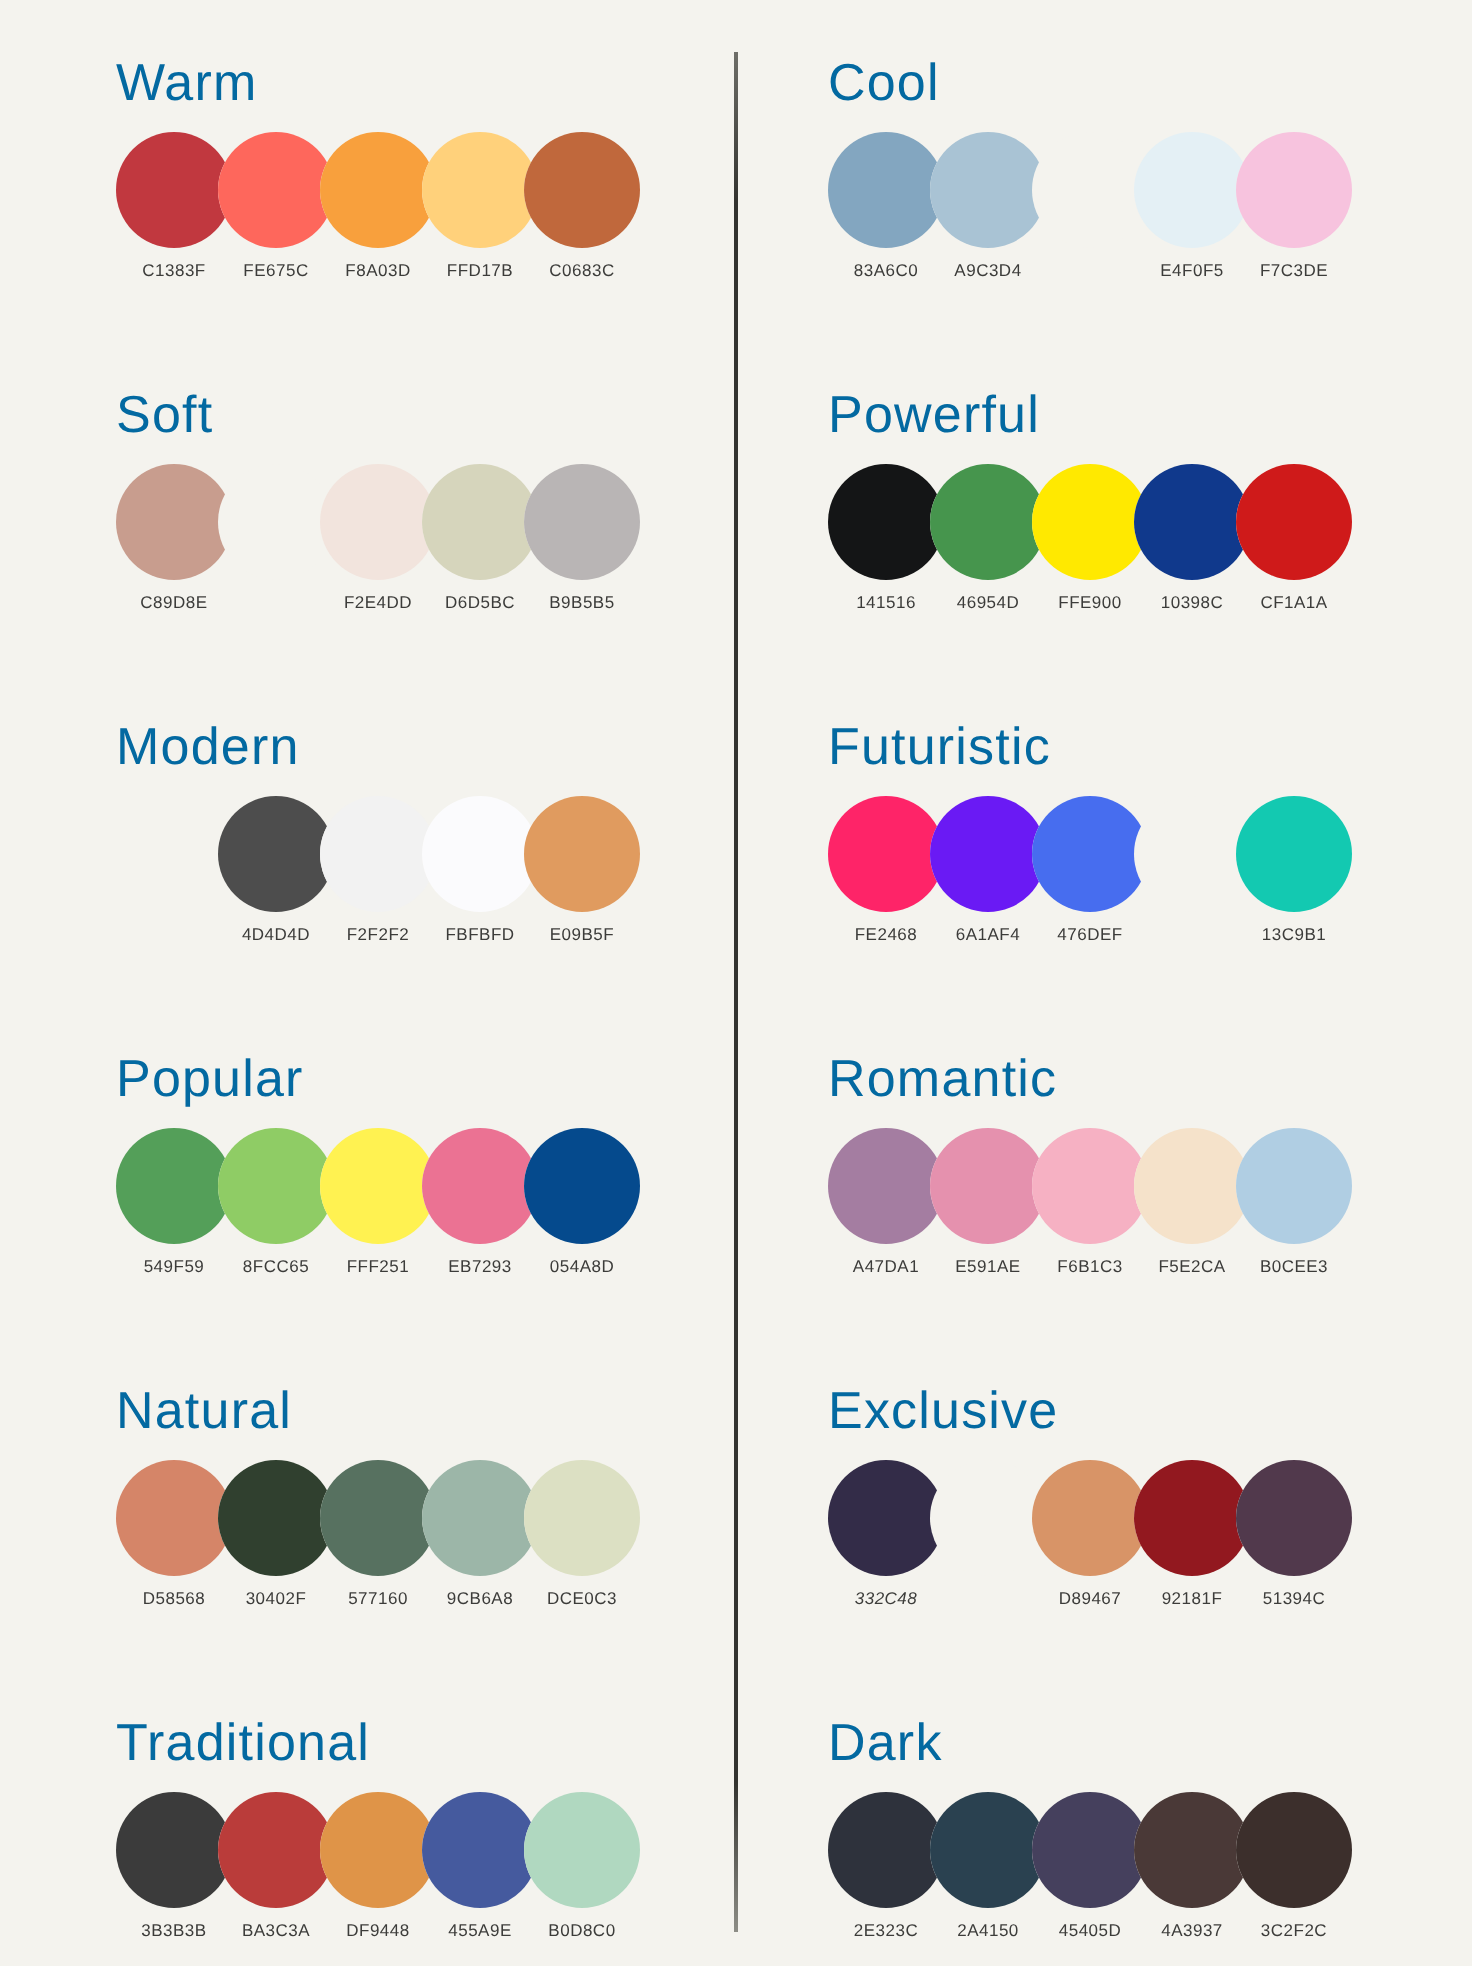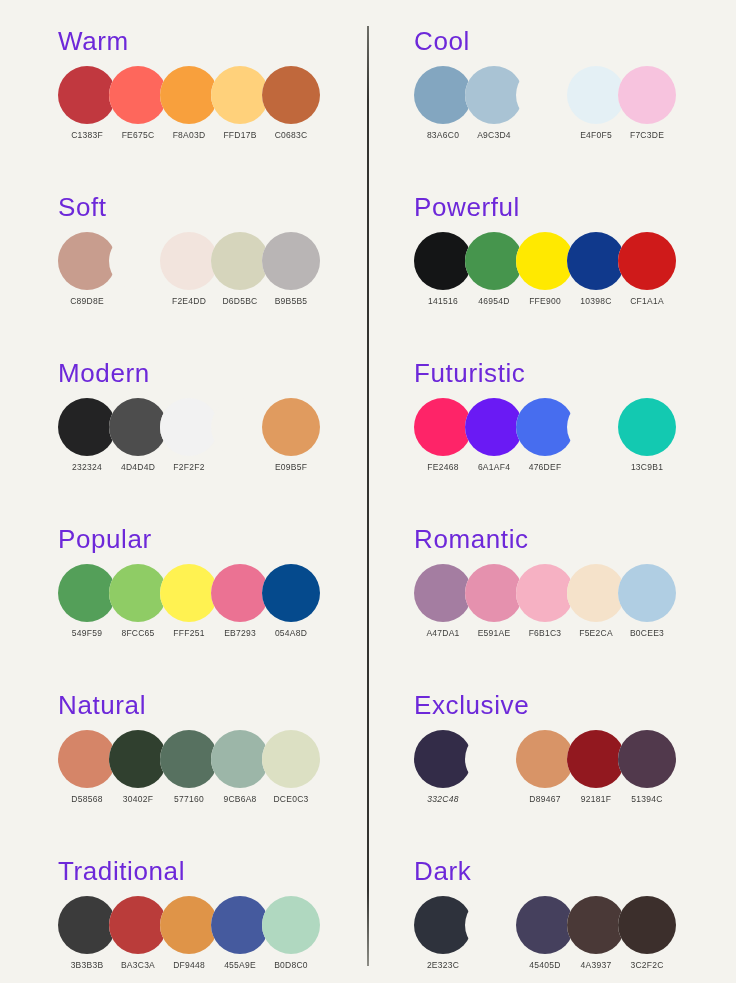--- a/index.html
+++ b/index.html
@@ -47,21 +47,21 @@
 
   .palette-title {
     position: absolute;
     left: 18px;
     top: 0;
     margin: 0;
     font-family: "Liberation Sans", sans-serif;
     font-size: 26px;
     font-weight: 300;
     letter-spacing: 0.6px;
-    color: #6d28d9;
+    color: #0369a1;
     white-space: nowrap;
   }
 
   .swatch-row {
     position: absolute;
     left: 0;
     top: 40px;
     width: 340px;
     height: 108px;
   }
@@ -163,34 +163,34 @@
           </div>
           <div class="swatch" style="left: 222px; z-index: 5;">
             <div class="disc" style="background: rgb(185, 181, 181);"></div>
             <div class="swatch-label">B9B5B5</div>
           </div>
         </div>
       </div>
       <div class="palette" style="top: 358px;">
         <h2 class="palette-title">Modern</h2>
         <div class="swatch-row">
-          <div class="swatch" style="left: 18px; z-index: 1;">
-            <div class="disc" style="background: rgb(35, 35, 36);"></div>
-            <div class="notch" style="background: rgb(244, 243, 238);"></div>
-            <div class="swatch-label">232324</div>
-          </div>
           <div class="swatch" style="left: 69px; z-index: 2;">
             <div class="disc" style="background: rgb(77, 77, 77);"></div>
             <div class="notch" style="background: rgb(244, 243, 238);"></div>
             <div class="swatch-label">4D4D4D</div>
           </div>
           <div class="swatch" style="left: 120px; z-index: 3;">
             <div class="disc" style="background: rgb(242, 242, 242);"></div>
             <div class="notch" style="background: rgb(244, 243, 238);"></div>
             <div class="swatch-label">F2F2F2</div>
+          </div>
+          <div class="swatch" style="left: 171px; z-index: 4;">
+            <div class="disc" style="background: rgb(251, 251, 253);"></div>
+            <div class="notch" style="background: rgb(244, 243, 238);"></div>
+            <div class="swatch-label">FBFBFD</div>
           </div>
           <div class="swatch" style="left: 222px; z-index: 5;">
             <div class="disc" style="background: rgb(224, 155, 95);"></div>
             <div class="swatch-label">E09B5F</div>
           </div>
         </div>
       </div>
       <div class="palette" style="top: 524px;">
         <h2 class="palette-title">Popular</h2>
         <div class="swatch-row">
@@ -411,20 +411,25 @@
         </div>
       </div>
       <div class="palette" style="top: 856px;">
         <h2 class="palette-title">Dark</h2>
         <div class="swatch-row">
           <div class="swatch" style="left: 18px; z-index: 1;">
             <div class="disc" style="background: rgb(46, 50, 60);"></div>
             <div class="notch" style="background: rgb(244, 243, 238);"></div>
             <div class="swatch-label">2E323C</div>
           </div>
+          <div class="swatch" style="left: 69px; z-index: 2;">
+            <div class="disc" style="background: rgb(42, 65, 80);"></div>
+            <div class="notch" style="background: rgb(244, 243, 238);"></div>
+            <div class="swatch-label">2A4150</div>
+          </div>
           <div class="swatch" style="left: 120px; z-index: 3;">
             <div class="disc" style="background: rgb(69, 64, 93);"></div>
             <div class="notch" style="background: rgb(244, 243, 238);"></div>
             <div class="swatch-label">45405D</div>
           </div>
           <div class="swatch" style="left: 171px; z-index: 4;">
             <div class="disc" style="background: rgb(74, 57, 55);"></div>
             <div class="notch" style="background: rgb(244, 243, 238);"></div>
             <div class="swatch-label">4A3937</div>
           </div>

